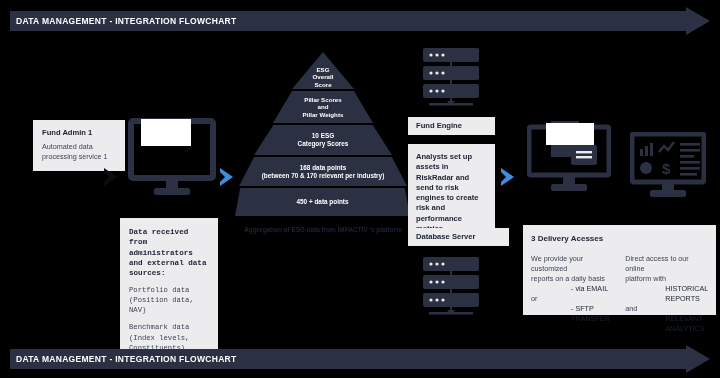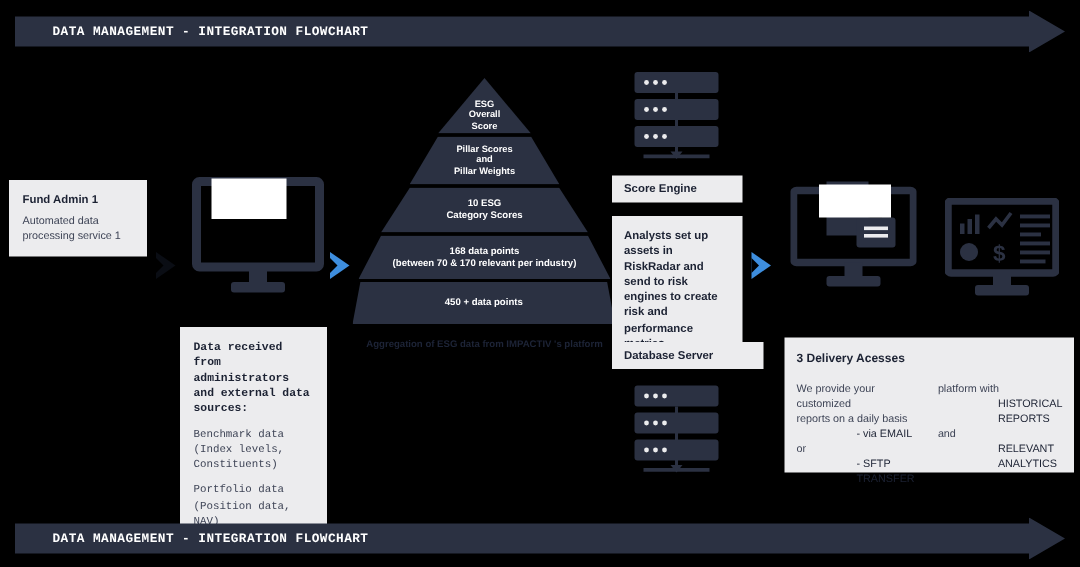--- a/index.html
+++ b/index.html
@@ -28,23 +28,22 @@
     display: flex;
     align-items: center;
   }
   .banner-top { top: 7px; }
   .banner-bottom { top: 345px; }
   .banner-label {
     color: #ffffff;
     font-size: 8.5px;
     font-weight: bold;
     letter-spacing: 0.3px;
-    padding-left: 25px;
+    padding-left: 6px;
     white-space: nowrap;
-    font-family: Liberation Mono, monospace;
   }
 
   
   .card {
     position: absolute;
     background: #ececee;
     box-sizing: border-box;
   }
   .card-title {
     color: #1c2233;
@@ -52,21 +51,21 @@
     font-size: 7.6px;
     line-height: 1.35;
   }
   .card-body {
     color: #3e4456;
     font-size: 7.2px;
     line-height: 1.4;
   }
 
   
-  .fund-admin { width: 92px; padding: 8px 8px 9px 9px; }
+  .fund-admin { width: 92px; padding: 8px 8px 9px 9px; margin-left: 27px; }
   #fund-admin-1 { left: 6px; top: 120px; }
   #fund-admin-2 { left: 6px; top: 243px; }
   .fund-admin .card-title { margin: 0 0 4px 0; }
   .fund-admin .card-body { margin: 0; }
 
   
   #data-received {
     left: 120px; top: 218px;
     width: 98px;
     padding: 9px 8px 10px 9px;
@@ -246,22 +245,22 @@
     <svg viewBox="0 0 88 82" width="88" height="82" aria-hidden="true">
       <rect x="3" y="3" width="82" height="57" rx="2" fill="none" stroke="#2b3142" stroke-width="6"></rect>
       <rect x="38" y="60" width="12" height="10" fill="#2b3142"></rect>
       <rect x="26" y="70" width="36" height="7" rx="2" fill="#2b3142"></rect>
     </svg>
   </div>
   <div id="monitor-left-patch"></div>
 
   <div class="card" id="data-received">
     <div class="card-title">Data received from administrators and external data sources:</div>
+    <div class="card-body">Portfolio data (Position data, NAV)</div>
     <div class="card-body">Benchmark data (Index levels, Constituents)</div>
-    <div class="card-body">Portfolio data (Position data, NAV)</div>
   </div>
 
   <div class="tri tri-blue" id="arrow-2">
     <span class="tri-notch"></span>
   </div>
 
   <div id="pyramid">
     <div class="pyr-row" id="pyr-1">
       <span>ESG</span>
       <span>Overall</span>
@@ -300,21 +299,21 @@
       <circle cx="16" cy="45" r="1.6" fill="#ececee"></circle>
         <circle cx="22" cy="45" r="1.6" fill="#ececee"></circle>
         <circle cx="28" cy="45" r="1.6" fill="#ececee"></circle>
       <rect x="35" y="16" width="2" height="42" fill="#2b3142"></rect>
       <rect x="14" y="57" width="44" height="2.5" fill="#2b3142"></rect>
       <path d="M32 55 L40 55 L36 60 Z" fill="#2b3142"></path>
     </svg>
   </div>
 
   <div class="card" id="risk-engine-label">
-    <span class="card-title">Score Engine</span>
+    <span class="card-title">Fund Engine</span>
   </div>
 
   <div class="card" id="risk-engine-note">
     <div class="card-title">Analysts set up assets in RiskRadar and send to risk engines to create risk and performance metrics</div>
   </div>
 
   <div class="card" id="database-label">
     <span class="card-title">Database Server</span>
   </div>
 
@@ -384,20 +383,21 @@
     <div id="delivery-title">3 Delivery Acesses</div>
     <div class="delivery-cols">
       <div class="delivery-col">
         <div class="d-line">We provide your customized</div>
         <div class="d-line">reports on a daily basis</div>
         <div class="d-line b">- via EMAIL</div>
         <div class="d-line">or</div>
         <div class="d-line b">- SFTP TRANSFER</div>
       </div>
       <div class="delivery-col">
+        <div class="d-line">Direct access to our online</div>
         <div class="d-line">platform with</div>
         <div class="d-line b">HISTORICAL REPORTS</div>
         <div class="d-line">and</div>
         <div class="d-line b">RELEVANT ANALYTICS</div>
       </div>
     </div>
   </div>
 
   <div class="banner banner-bottom">
     <span class="banner-label">DATA MANAGEMENT - INTEGRATION FLOWCHART</span>

